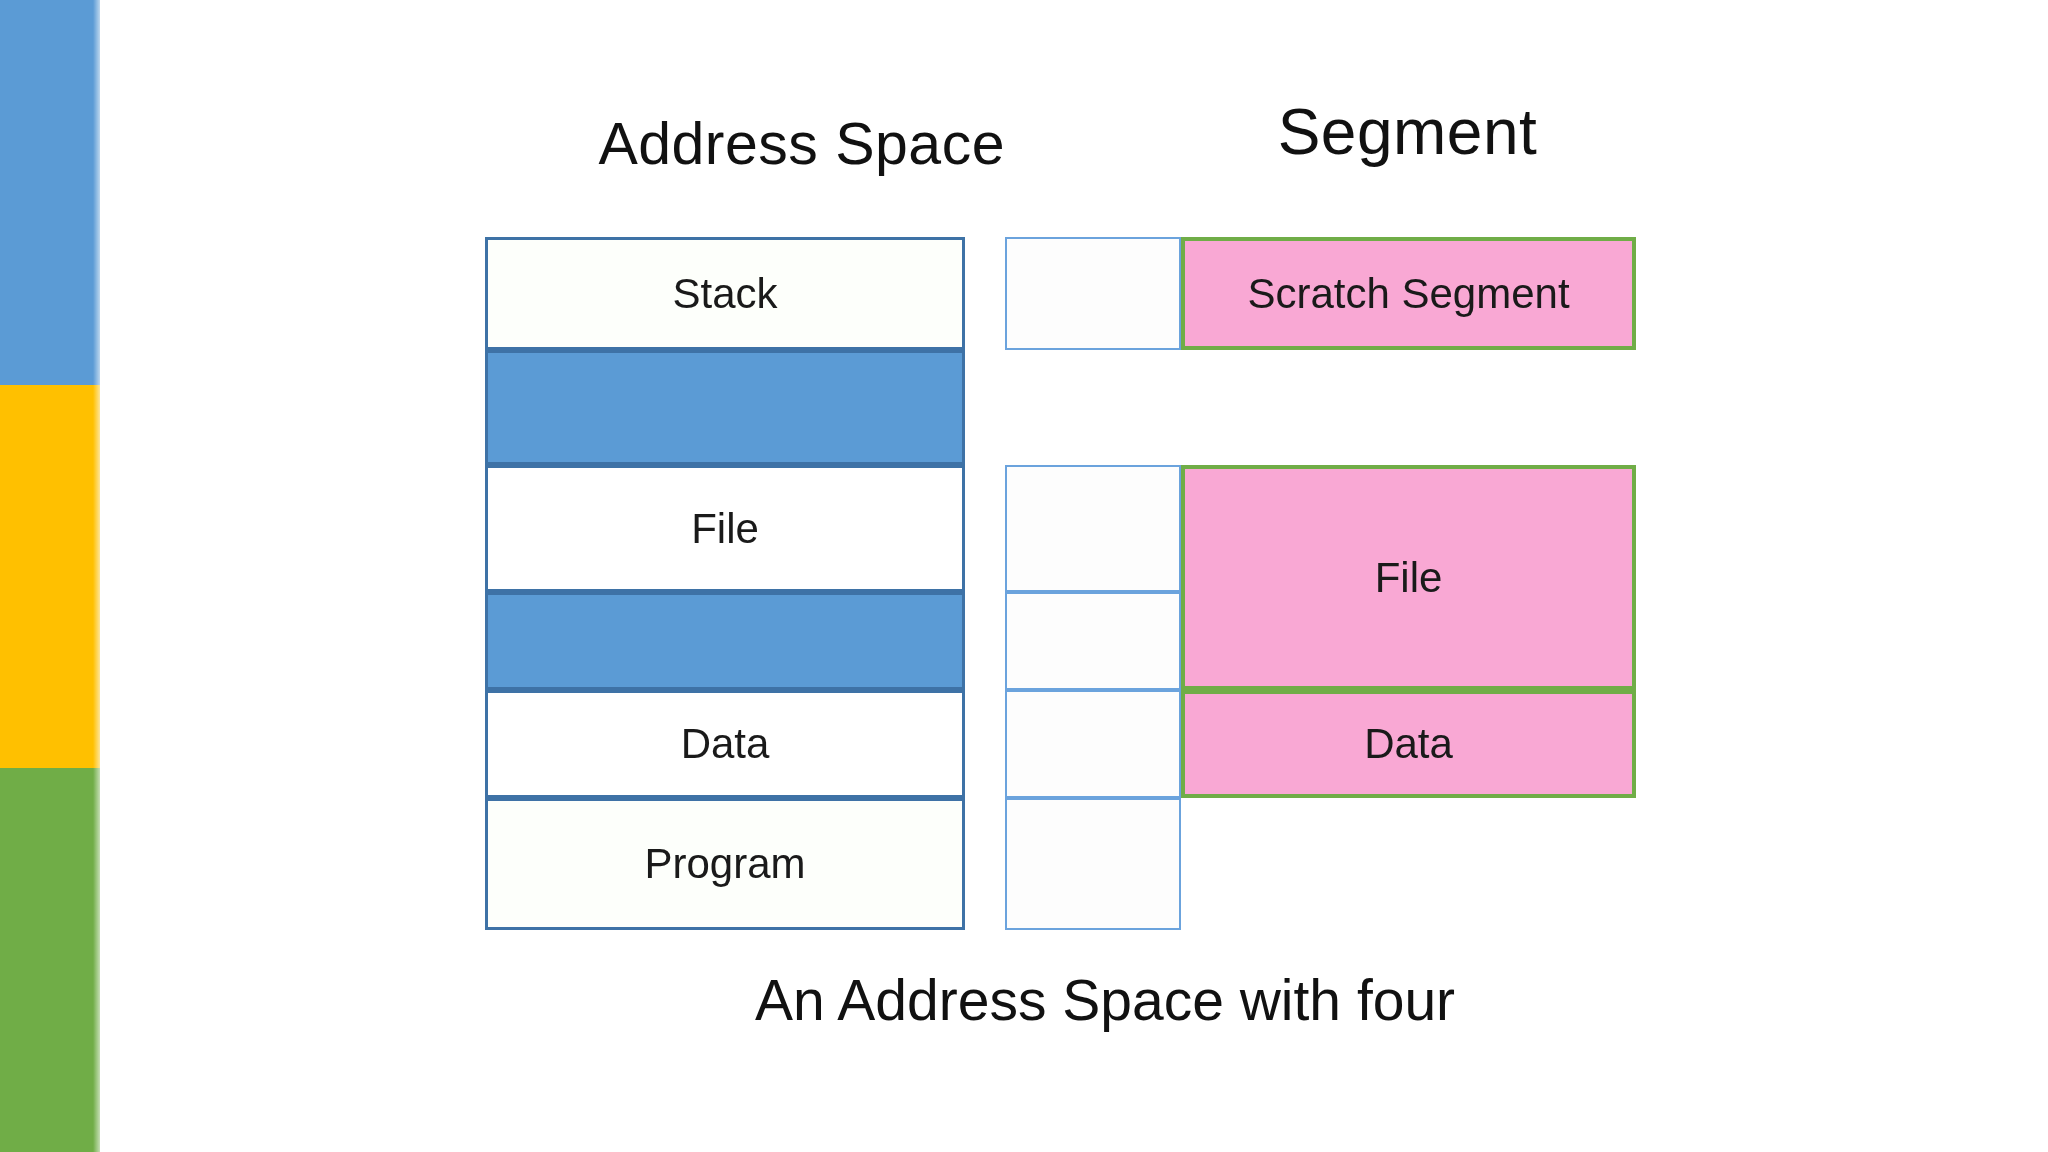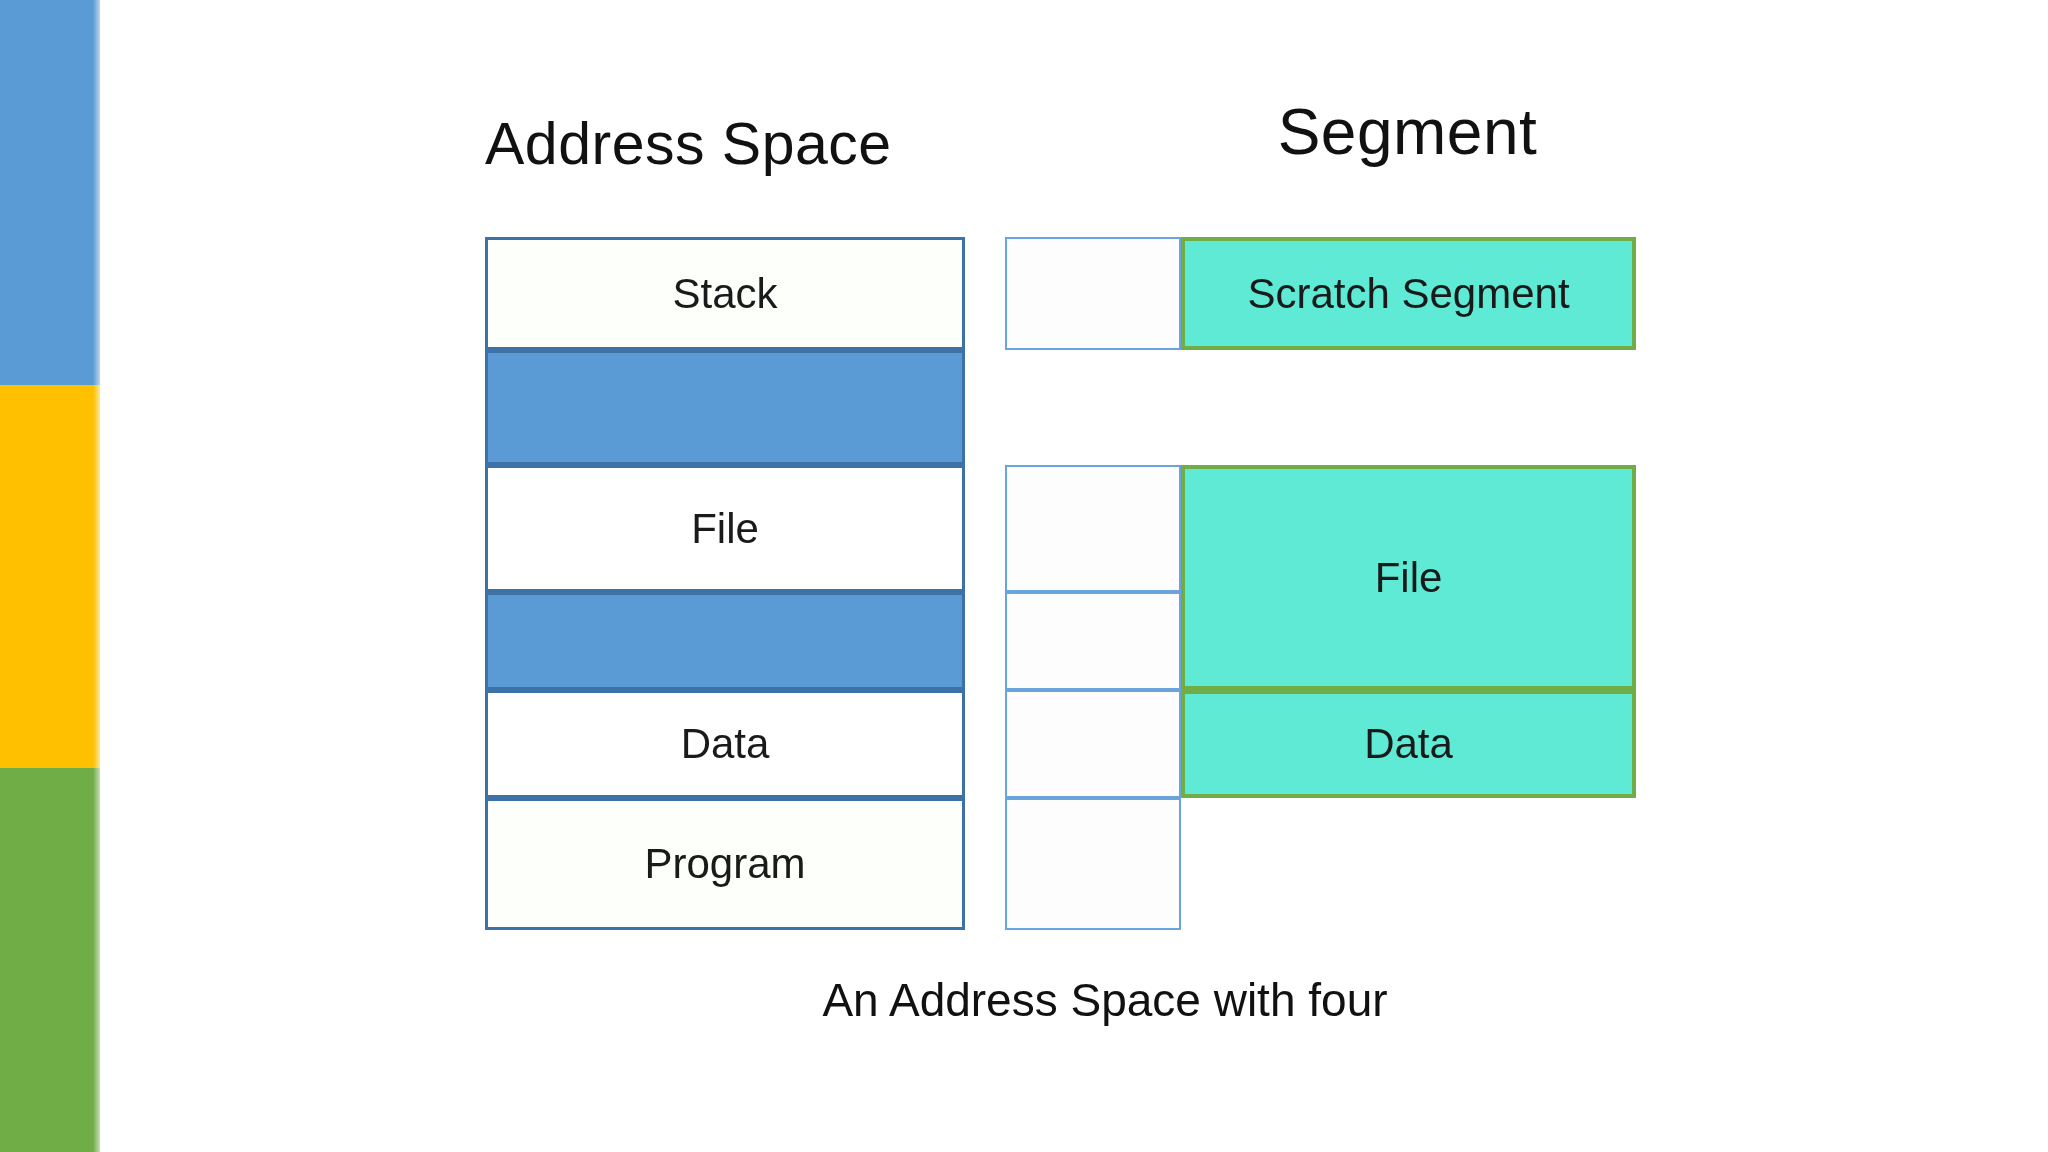--- a/index.html
+++ b/index.html
@@ -48,21 +48,21 @@
     position: absolute;
     font-weight: 400;
     color: #111111;
     white-space: nowrap;
     letter-spacing: 0.5px;
   }
   #heading-address-space {
     left: 485px;
     top: 112px;
     width: 520px;
-    text-align: left;
+    text-align: right;
     font-size: 59px;
     line-height: 64px;
   }
   #heading-segment {
     left: 1180px;
     top: 100px;
     width: 455px;
     text-align: center;
     font-size: 64px;
     line-height: 64px;
@@ -112,31 +112,31 @@
     border: 2px solid #6ba3dd;
     background: #fdfdfd;
   }
   .mid-cell.no-box { border: none; background: transparent; }
 
   
   .seg-cell {
     left: 1181px;
     width: 455px;
     border: 4px solid #70ad47;
-    background: #5eead4;
+    background: #f9a8d4;
   }
 
   
   #caption {
     position: absolute;
     left: 440px;
     top: 965px;
     width: 1330px;
     text-align: center;
-    font-size: 46px;
+    font-size: 57px;
     line-height: 71px;
     color: #111111;
   }
   #caption .caption-line { display: block; }
 </style>
 </head>
 <body>
 
 <div id="accent-bar">
   <div class="accent-band" id="accent-band-blue"></div>

